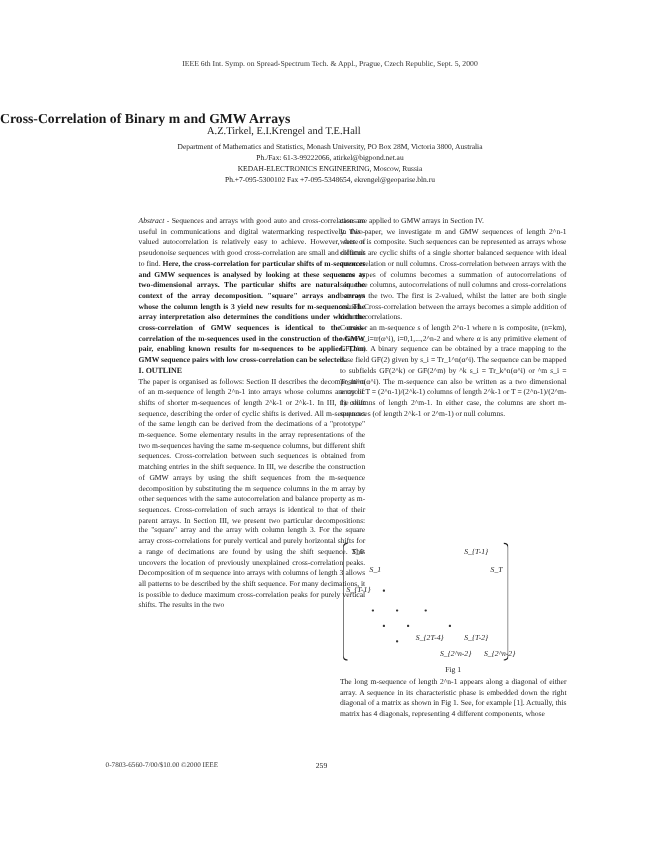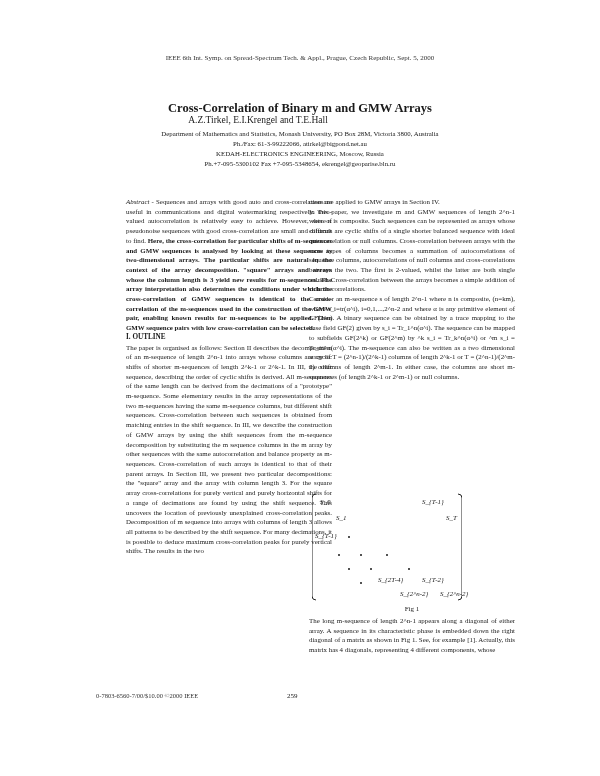--- a/index.html
+++ b/index.html
@@ -1,20 +1,20 @@
 <!DOCTYPE html>
 <html><head>
 <meta charset="utf-8">
 <style>
   html, body { margin: 0; padding: 0; background: #ffffff; }
   body { width: 600px; height: 776px; position: relative; overflow: hidden;
          font-family: "Liberation Serif", "DejaVu Serif", serif; color: #1a1a1a; }
   .abs { position: absolute; }
   .running-header { top: 54px; left: 0; width: 600px; text-align: center; font-size: 7px; color: #333; }
-  .title { top: 101px; left: 0; width: 600px; text-align: center; font-size: 12.5px; font-weight: bold; }
+  .title { top: 101px; left: 0; width: 600px; text-align: left; font-size: 12.5px; font-weight: bold; }
   .authors { top: 115px; left: 0; width: 516px; text-align: center; font-size: 9.5px; }
   .aff { left: 0; width: 600px; text-align: center; font-size: 6.8px; line-height: 10px; }
   .col { font-size: 6.9px; line-height: 9.7px; text-align: justify; }
   .col p { margin: 0; }
   .left-col { left: 96px; top: 197px; width: 206px; margin-left: 30px; }
   .right-col { left: 309px; top: 197px; width: 206px; }
   .bold { font-weight: bold; }
   .heading { font-weight: bold; font-size: 7.2px; margin: 0; }
   .italic { font-style: italic; }
   .matrix { left: 312px; top: 492px; width: 180px; height: 110px; }

